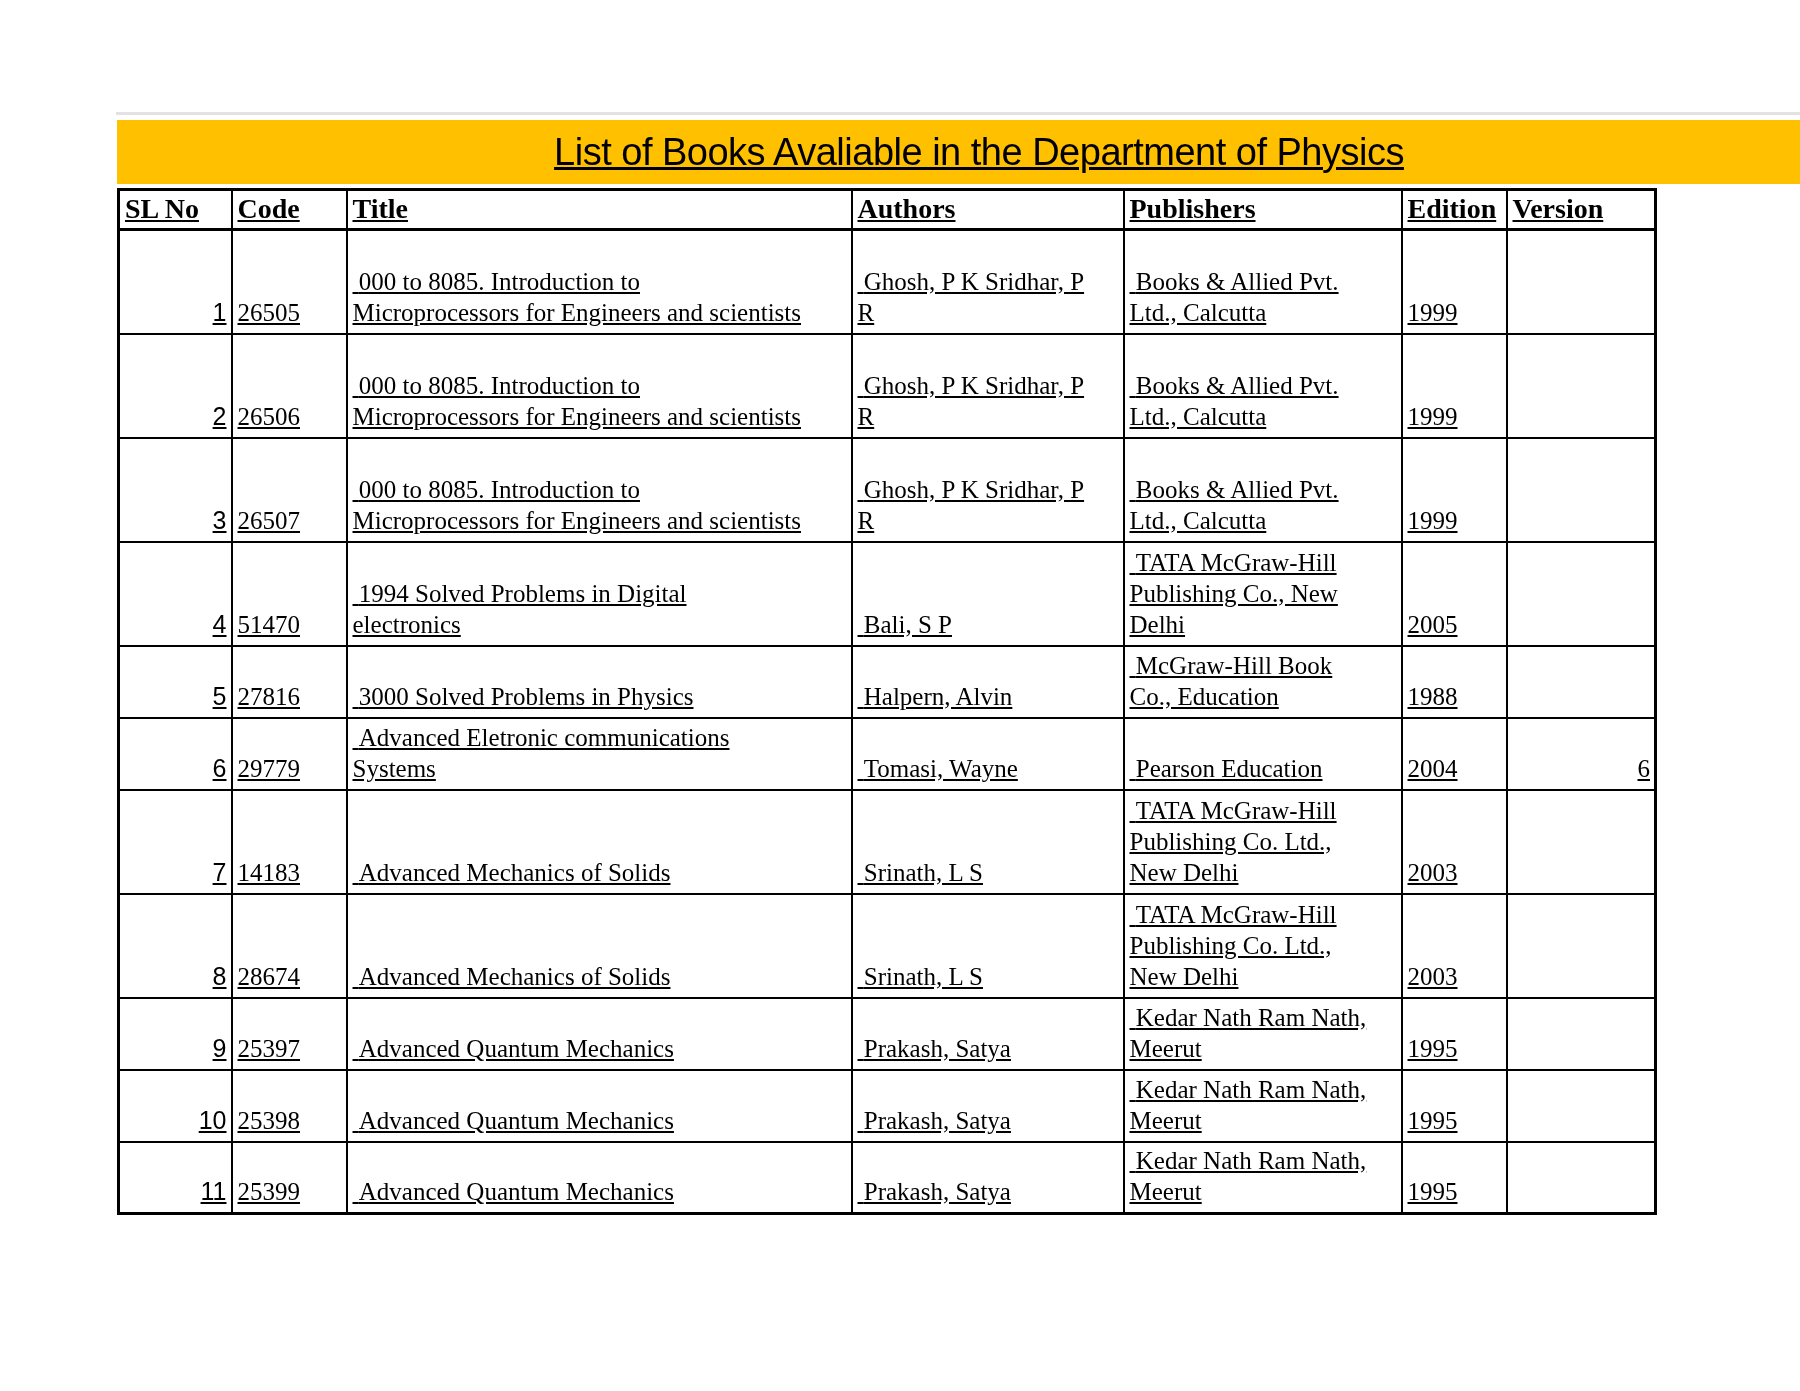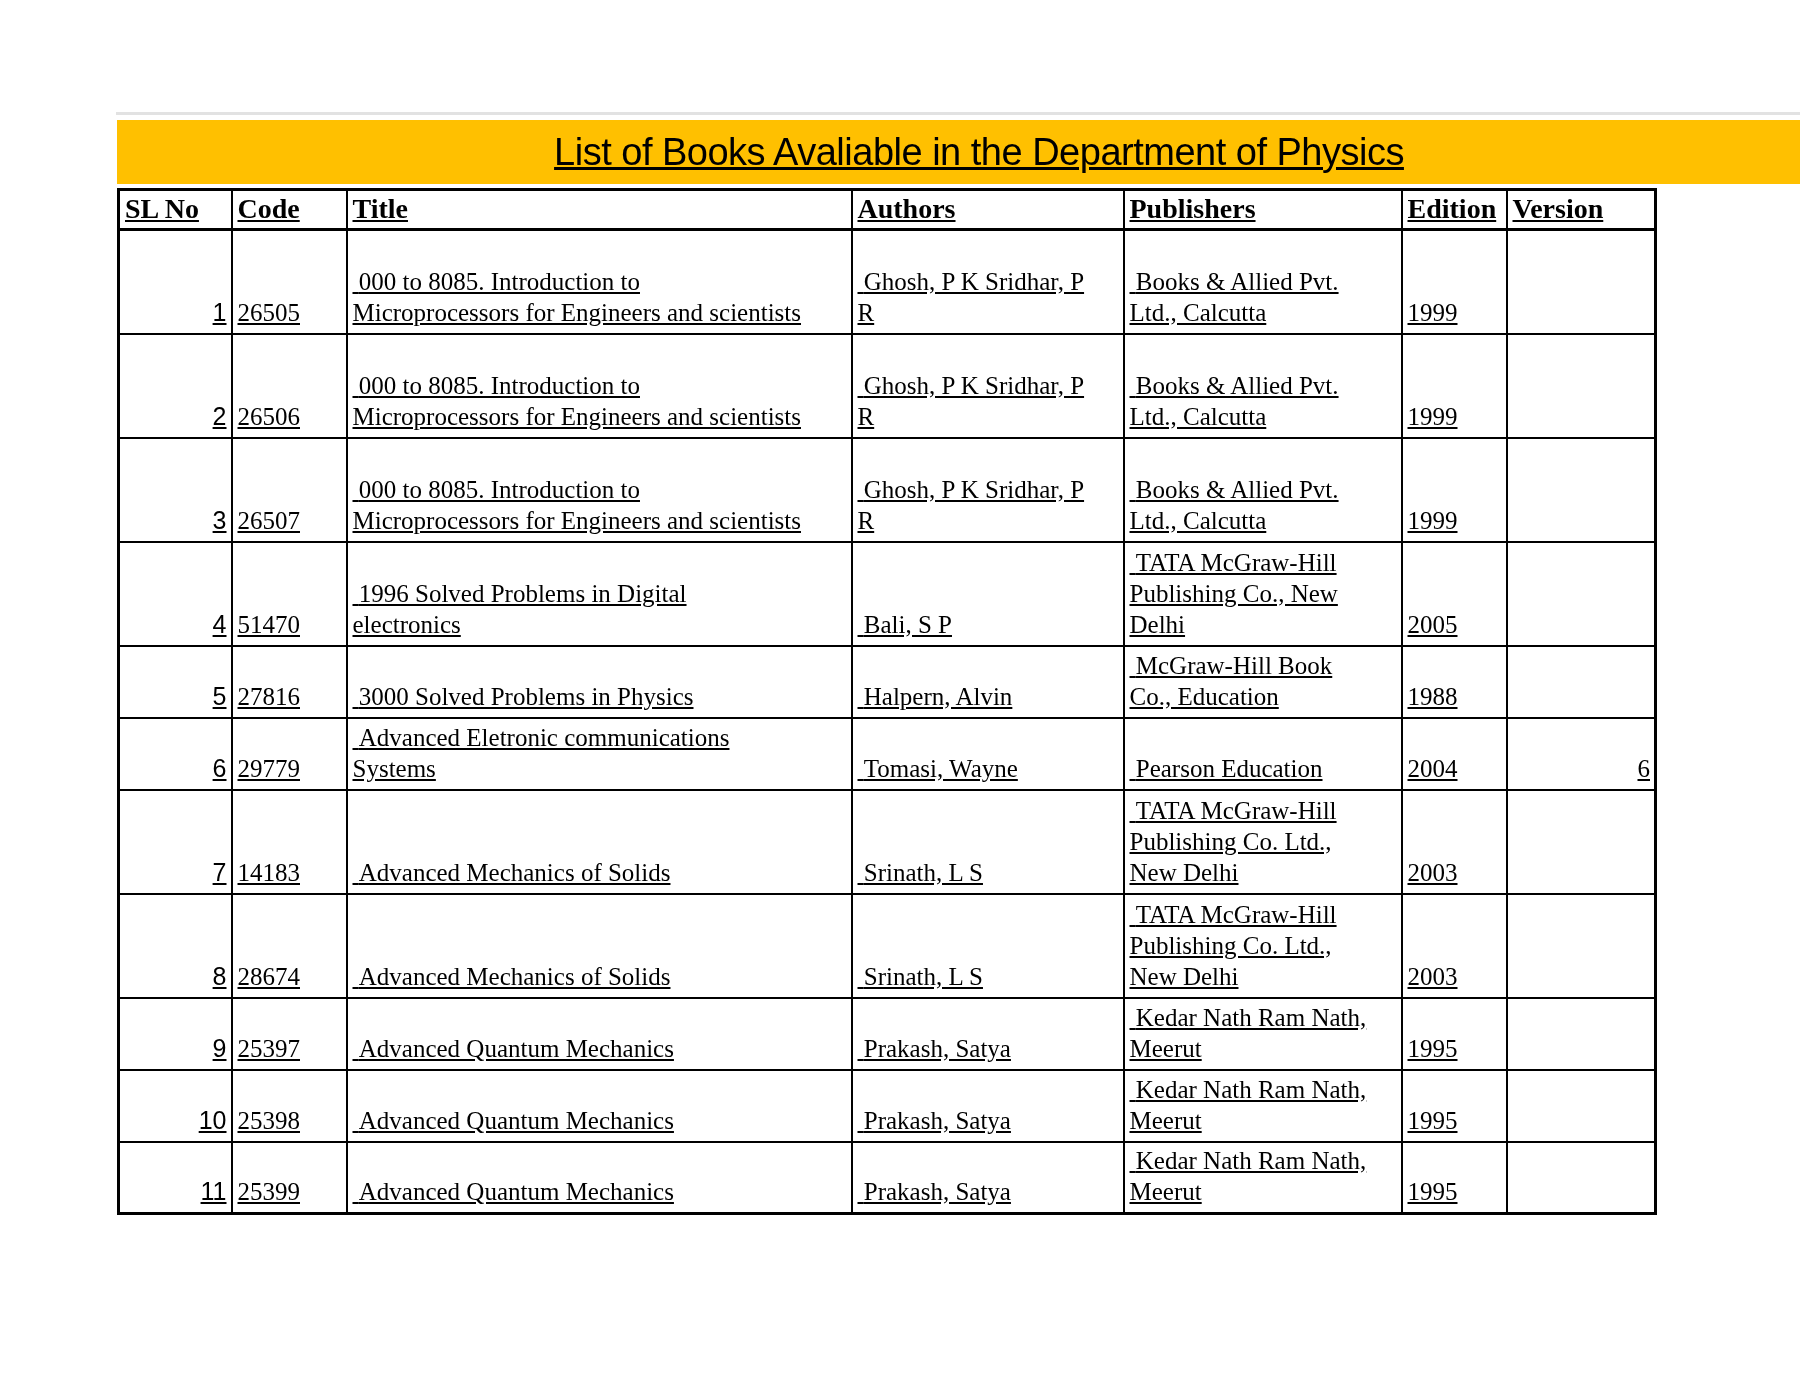--- a/index.html
+++ b/index.html
@@ -164,21 +164,21 @@
           <td class="txt"> Ghosh, P K Sridhar, P
 R</td>
           <td class="txt"> Books &amp; Allied Pvt.
 Ltd., Calcutta</td>
           <td class="ed">1999</td>
           <td class="ver"></td>
         </tr>
         <tr class="tall">
           <td class="num">4</td>
           <td class="code">51470</td>
-          <td class="txt"> 1996 Solved Problems in Digital
+          <td class="txt"> 1994 Solved Problems in Digital
 electronics</td>
           <td class="txt"> Bali, S P</td>
           <td class="txt"> TATA McGraw-Hill
 Publishing Co., New
 Delhi</td>
           <td class="ed">2005</td>
           <td class="ver"></td>
         </tr>
         <tr class="short">
           <td class="num">5</td>

